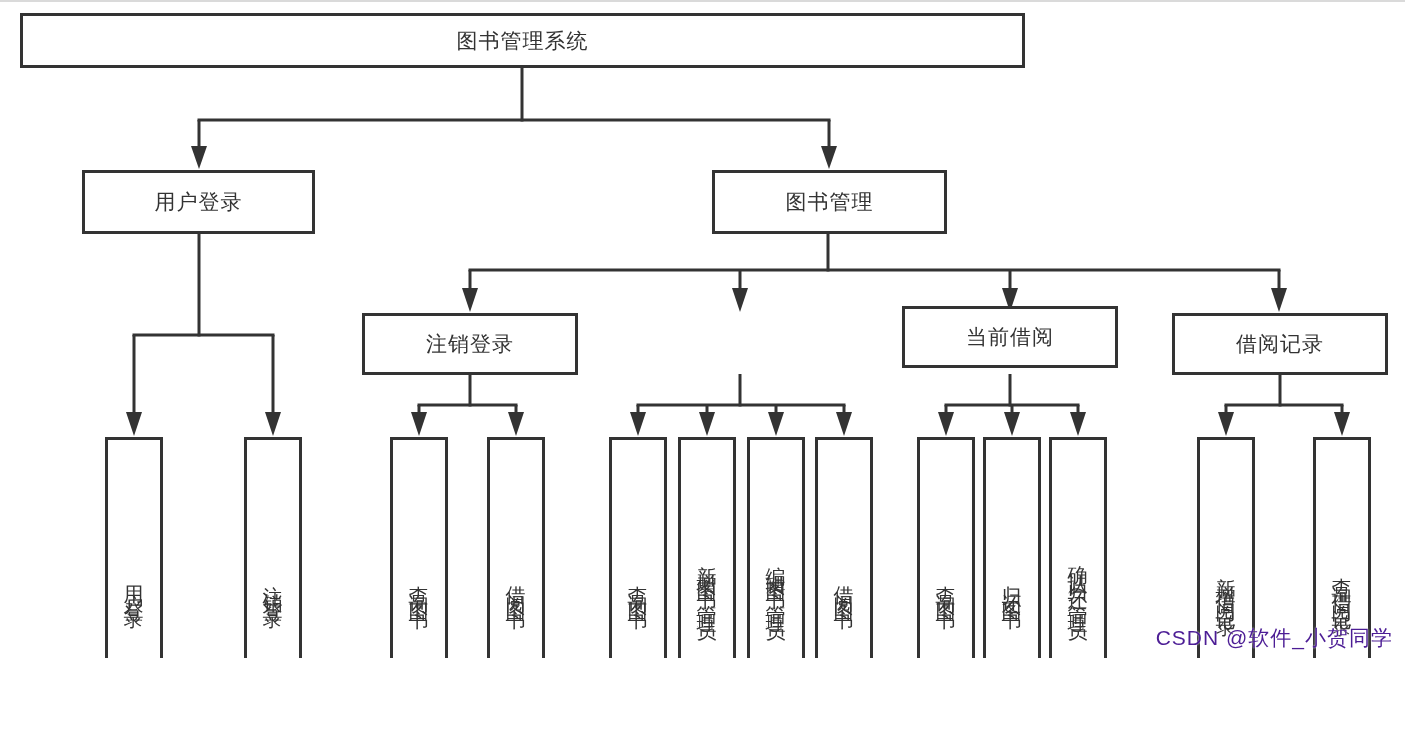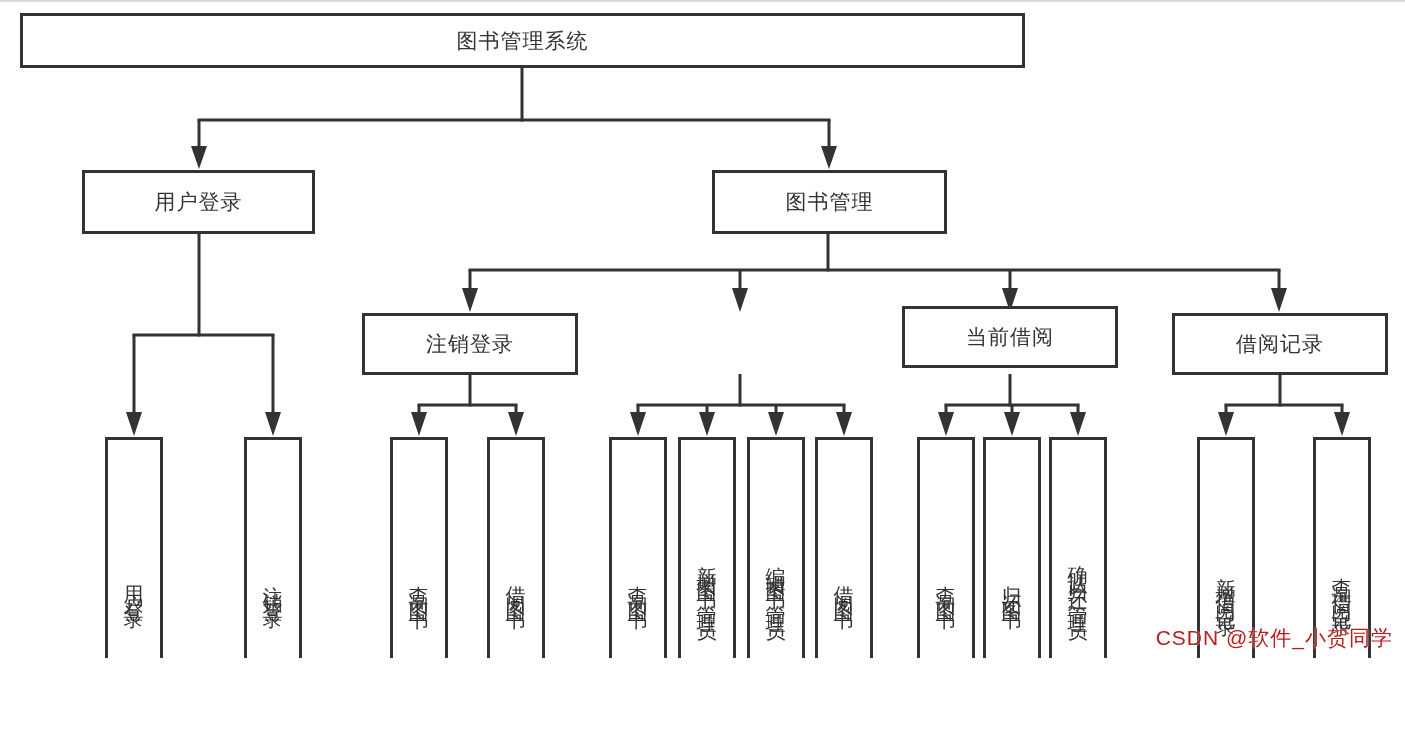--- a/index.html
+++ b/index.html
@@ -55,21 +55,21 @@
     text-orientation: mixed;
     font-size: 20px;
     letter-spacing: 8px;
     line-height: 1;
   }
   .watermark {
     position: absolute;
     right: 12px;
     bottom: 6px;
     font-size: 21px;
-    color: #b91c1c;
+    color: #4c1d95;
     letter-spacing: 1px;
     white-space: nowrap;
     text-shadow: 0 0 2px #ffffff;
   }
 </style>
 </head>
 <body>
 
 <div class="canvas">
 

